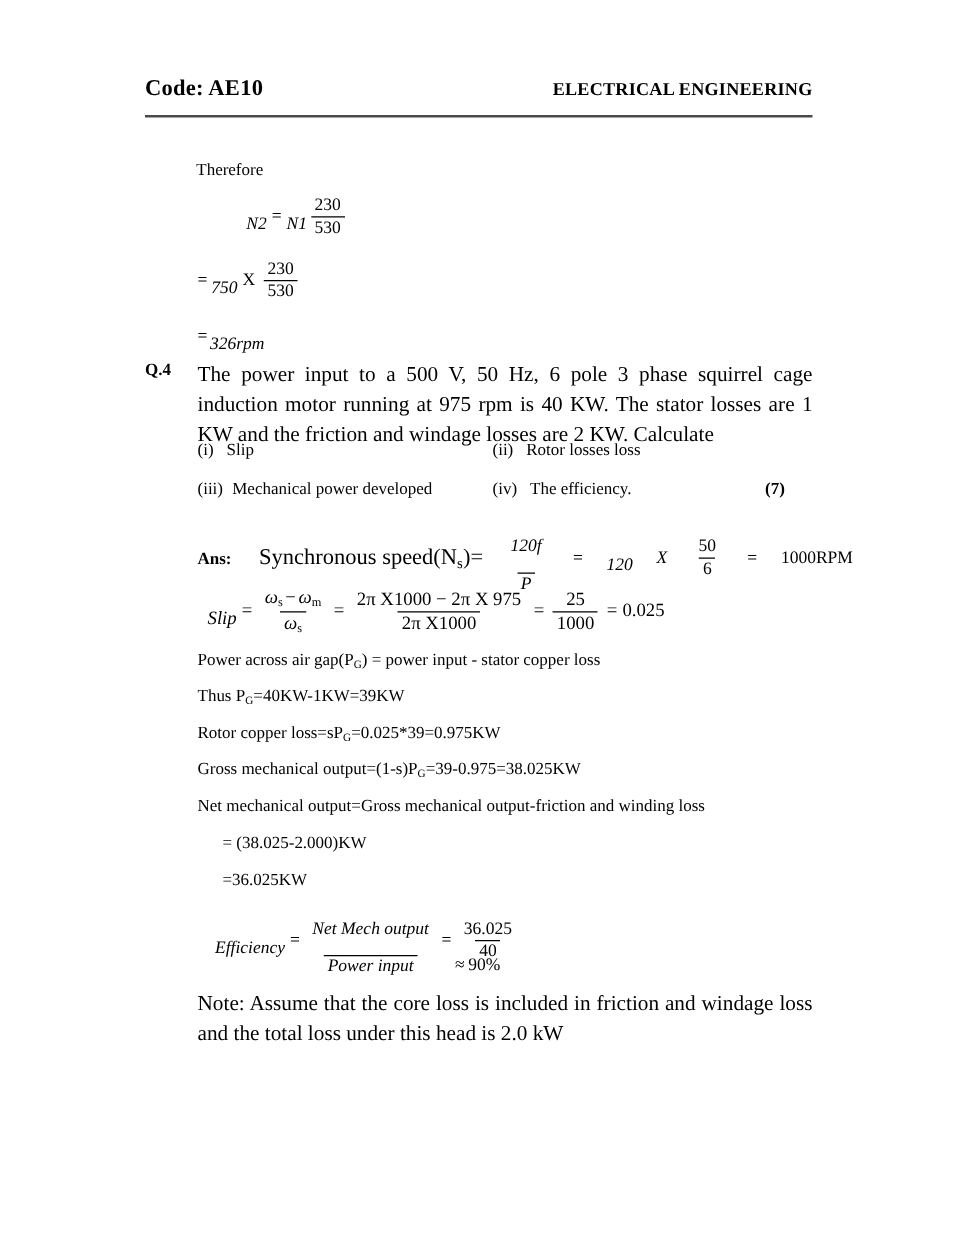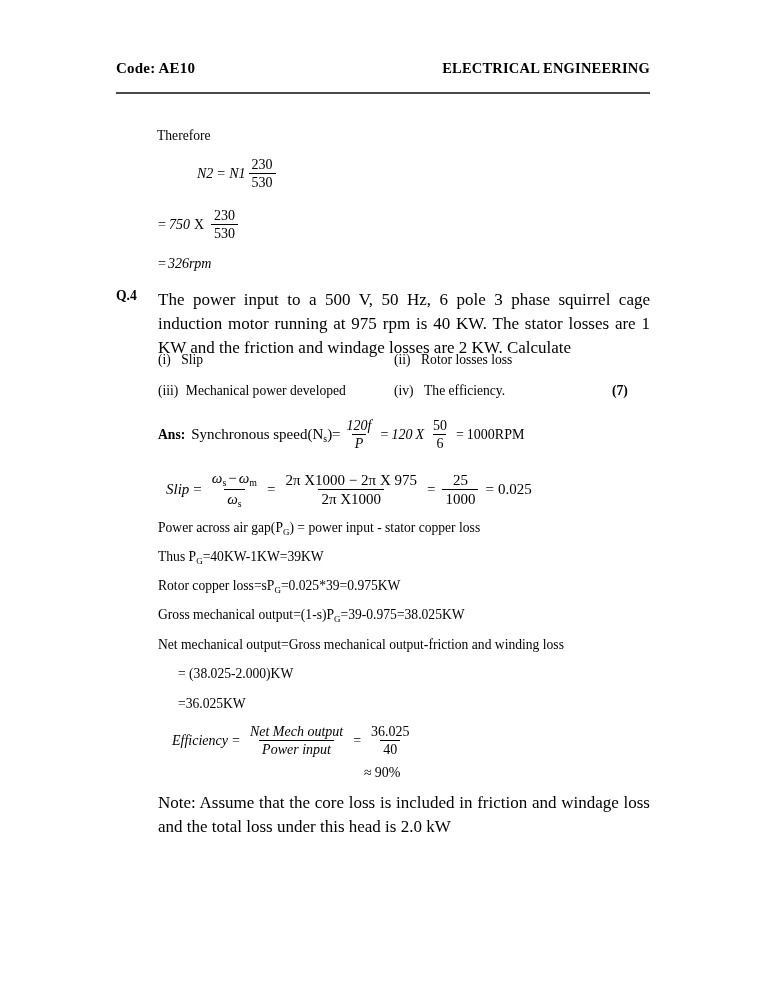--- a/index.html
+++ b/index.html
@@ -28,21 +28,21 @@
     position: absolute;
     left: 116px;
     top: 60px;
     width: 534px;
     display: flex;
     justify-content: space-between;
     align-items: baseline;
   }
   .header .code {
     font-weight: bold;
-    font-size: 15px;
+    font-size: 18px;
     letter-spacing: .2px;
   }
   .header .subject {
     font-weight: bold;
     font-size: 14.5px;
     letter-spacing: .2px;
   }
   .rule {
     position: absolute;
     left: 116px;
@@ -61,21 +61,21 @@
 
   
   .math {
     position: absolute;
     font-family: "Liberation Serif", "DejaVu Serif", serif;
     font-size: 14px;
     display: flex;
     align-items: center;
     white-space: nowrap;
   }
-  .math .it { font-style: italic; }
+  .math .it { font-style: italic; margin-top: 12px; }
   .frac {
     display: inline-flex;
     flex-direction: column;
     align-items: center;
     vertical-align: middle;
     margin: 0 3px;
     line-height: 1.08;
   }
   .frac .num {
     padding: 0 3px 1px 3px;
@@ -173,23 +173,23 @@
   <div class="subitem" style="left:158px; top:383px;">
     <span>(iii)</span>
     <span style="margin-left:4px;">Mechanical power developed</span>
   </div>
   <div class="subitem" style="left:394px; top:383px;">
     <span>(iv)</span>
     <span style="margin-left:7px;">The efficiency.</span>
   </div>
   <div class="marks" style="left:612px; top:383px;">(7)</div>
 
-  <div class="math" style="left:158px; top:418px;">
+  <div class="math" style="left:158px; top:418px;gap:16px;">
     <span style="font-weight:bold; font-size:13.6px;">Ans:</span>
-    <span style="margin-left:6px; font-size:15px;"><span>Synchronous speed(N</span><sub>s</sub><span>)=</span></span>
+    <span style="margin-left:6px; font-size:18px;"><span>Synchronous speed(N</span><sub>s</sub><span>)=</span></span>
     <span class="frac">
       <span class="num it">120f</span>
       <span class="den it">P</span>
     </span>
     <span style="margin:0 3px;">=</span>
     <span class="it">120</span>
     <span class="it" style="margin:0 3px;">X</span>
     <span class="frac">
       <span class="num">50</span>
       <span class="den">6</span>

